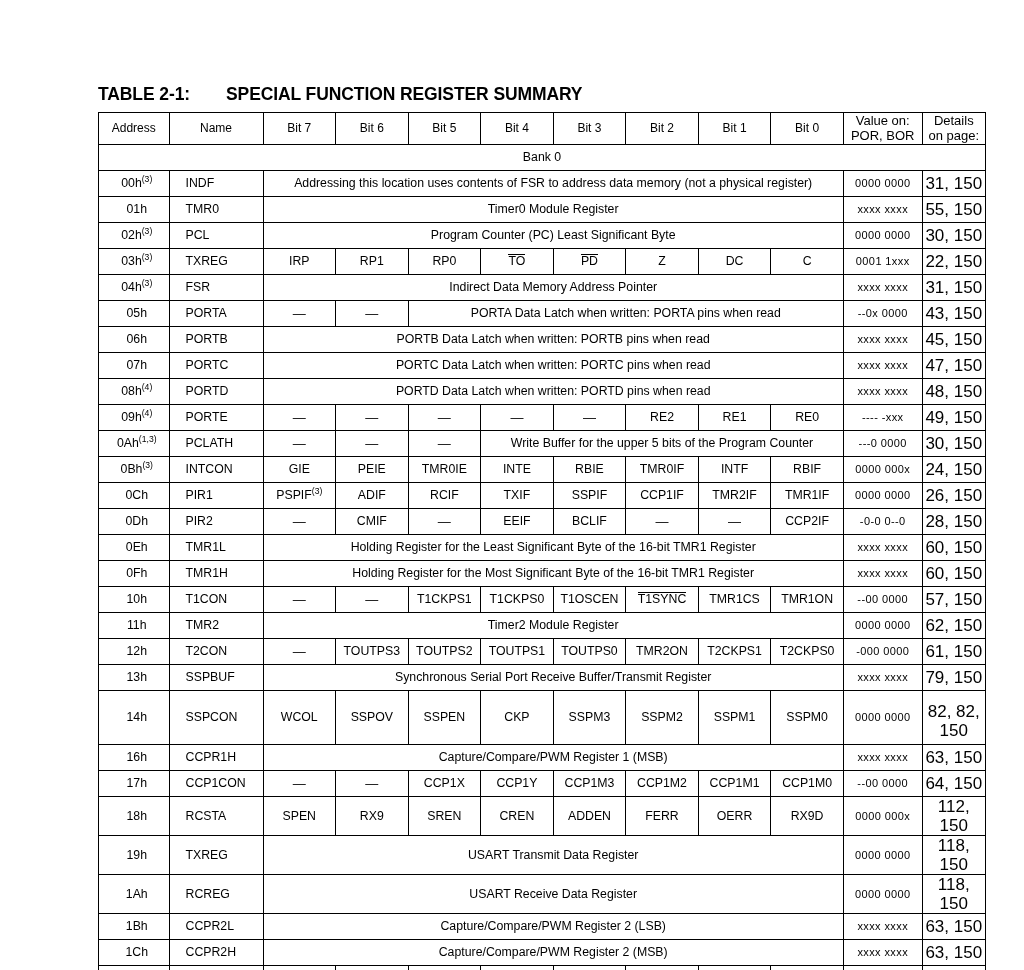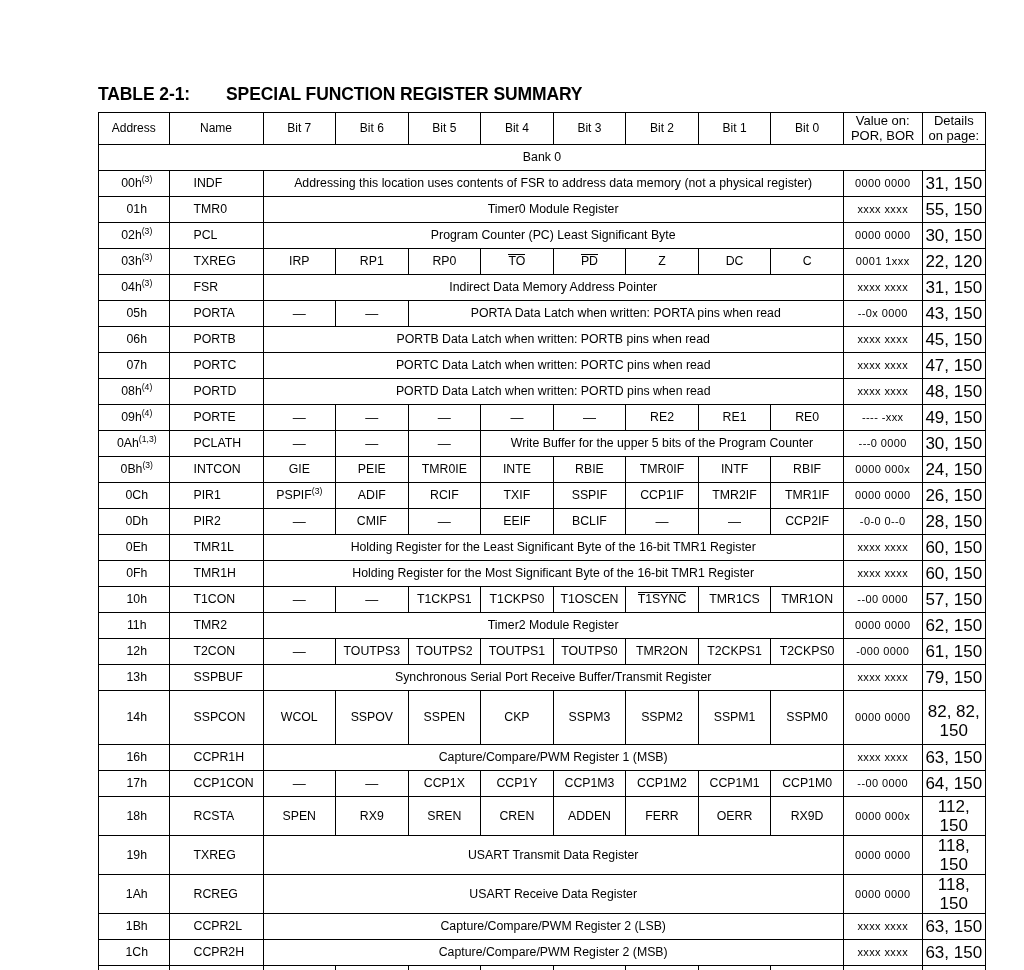--- a/index.html
+++ b/index.html
@@ -63,21 +63,21 @@
     border-bottom-width: 2px;
   }
   thead th.hdr-two { font-size: 13px; }
 
   tbody td.addr {
     text-align: center;
     padding-left: 6px;
   }
   tbody td.name {
     text-align: left;
-    padding-left: 24px;
+    padding-left: 16px;
   }
   td.desc {
     text-align: left;
     padding-left: 6px;
   }
   td.val {
     font-family: Liberation Sans, sans-serif;
     font-size: 11px;
     text-align: right;
     padding-right: 5px;
@@ -189,21 +189,21 @@
           <td class="name">TXREG</td>
           <td>IRP</td>
           <td>RP1</td>
           <td>RP0</td>
           <td><span class="ovl">TO</span></td>
           <td><span class="ovl">PD</span></td>
           <td>Z</td>
           <td>DC</td>
           <td>C</td>
           <td class="val">0001 1xxx</td>
-          <td class="det">22, 120</td>
+          <td class="det">22, 150</td>
         </tr>
         <tr>
           <td class="addr">04h<sup>(3)</sup></td>
           <td class="name">FSR</td>
           <td class="desc" colspan="8">Indirect Data Memory Address Pointer</td>
           <td class="val">xxxx xxxx</td>
           <td class="det">31, 150</td>
         </tr>
         <tr>
           <td class="addr">05h</td>

